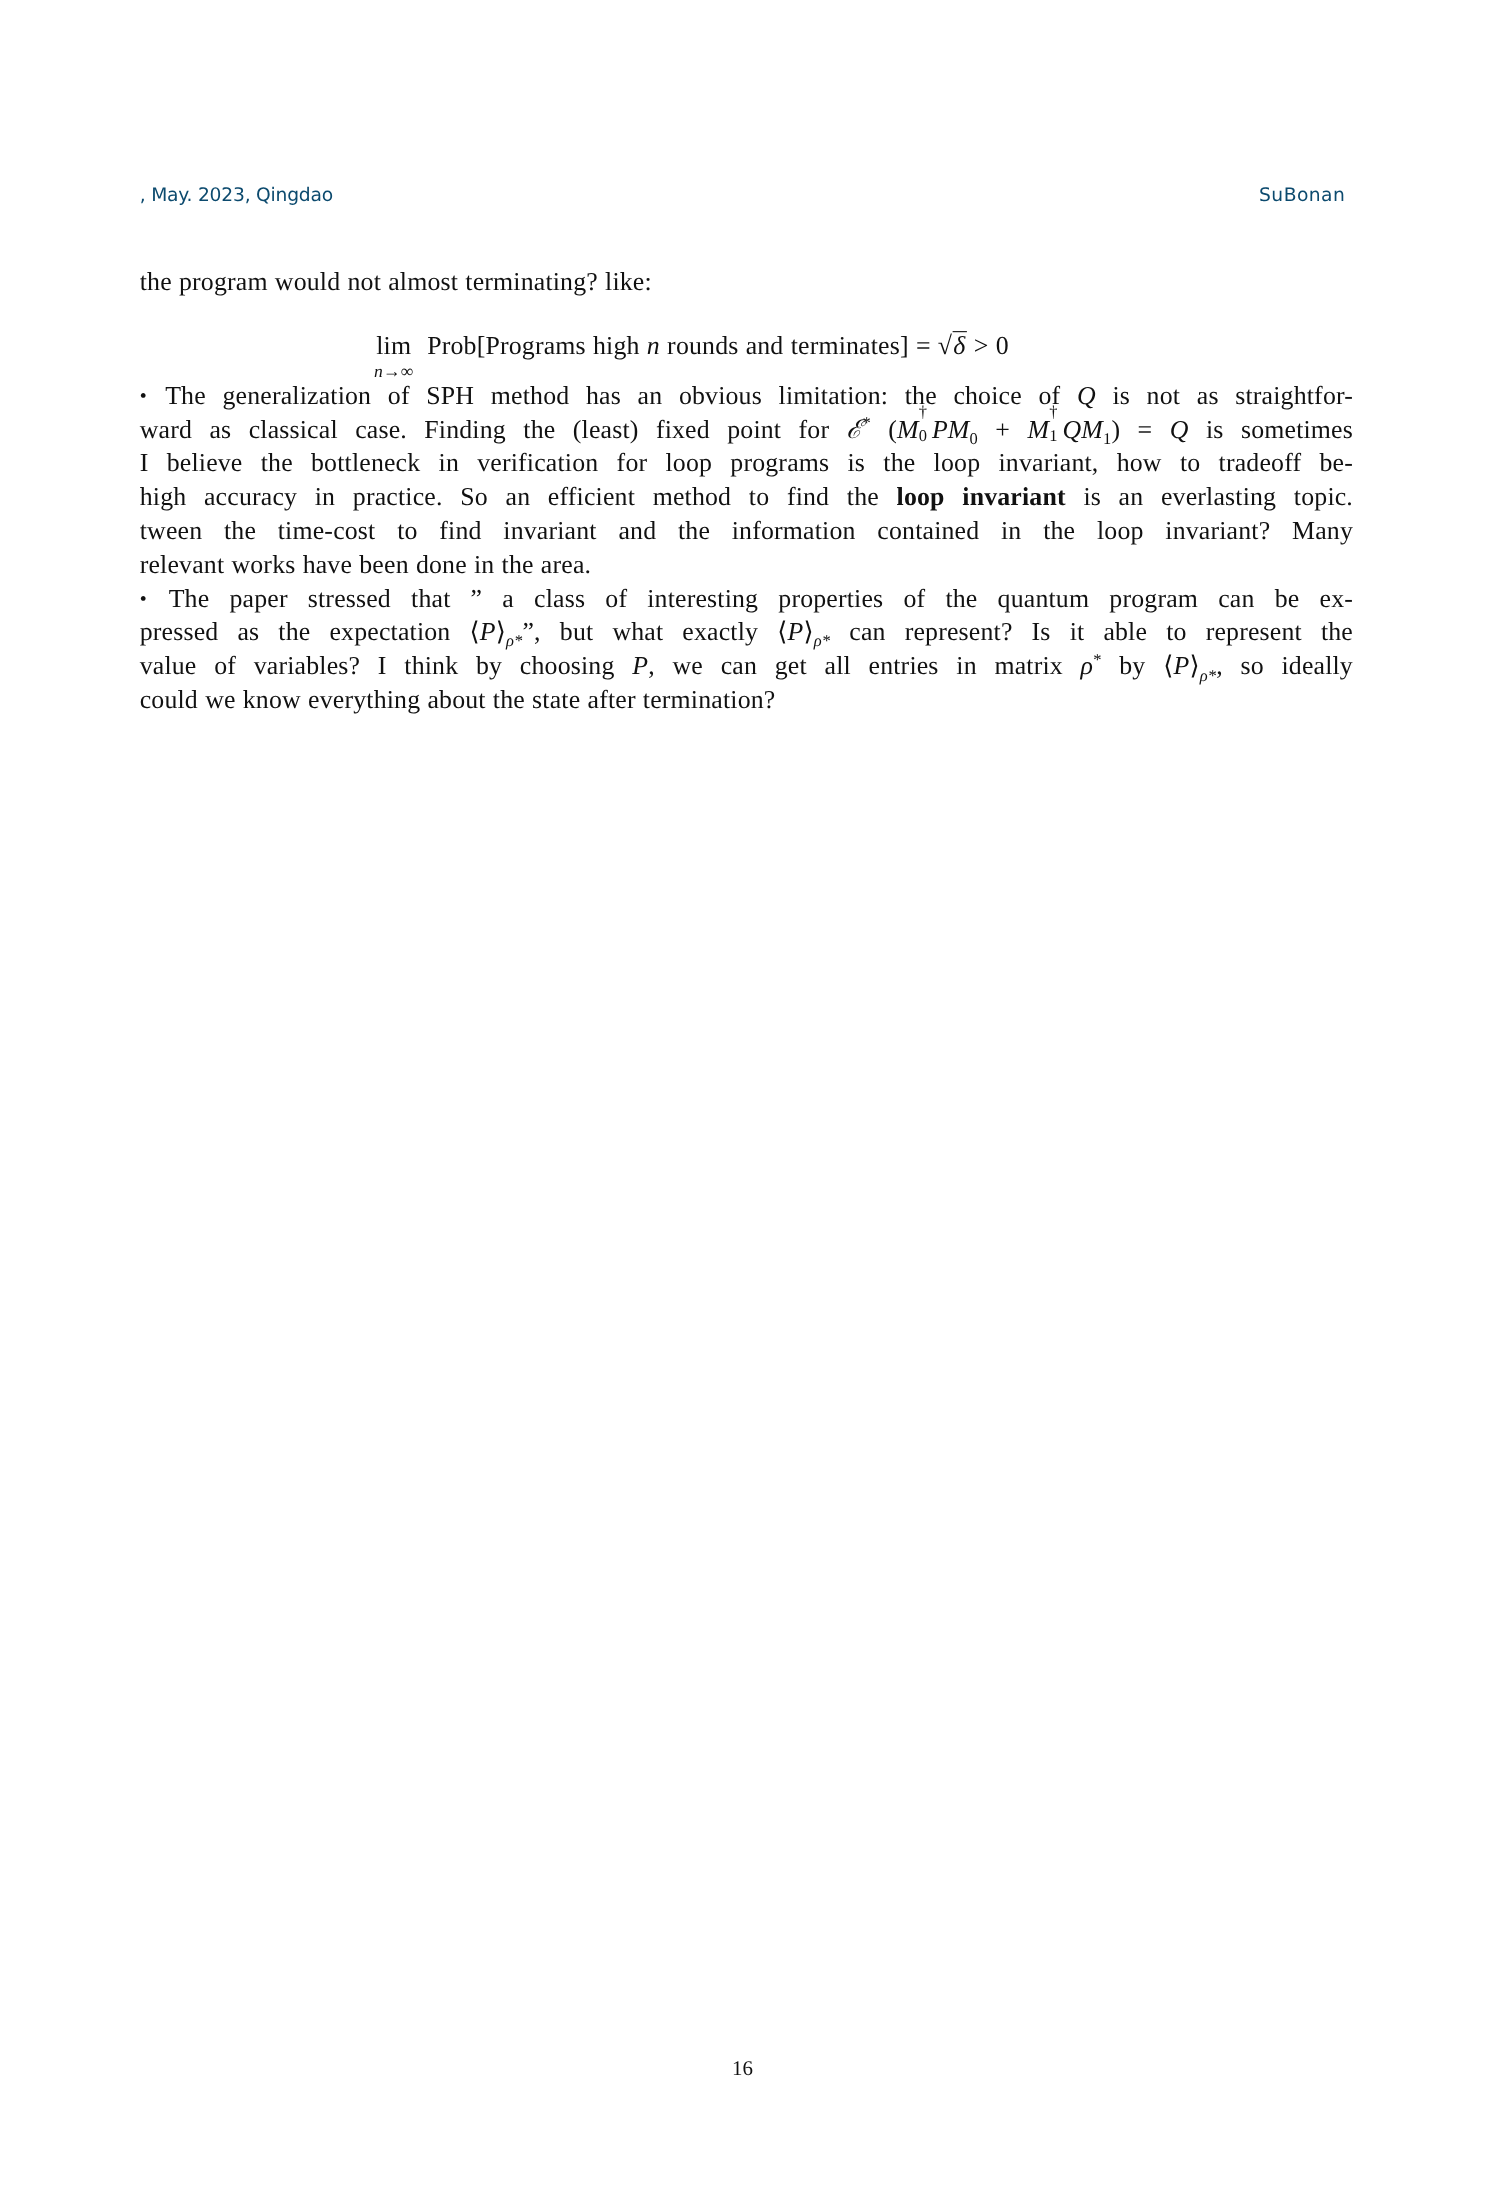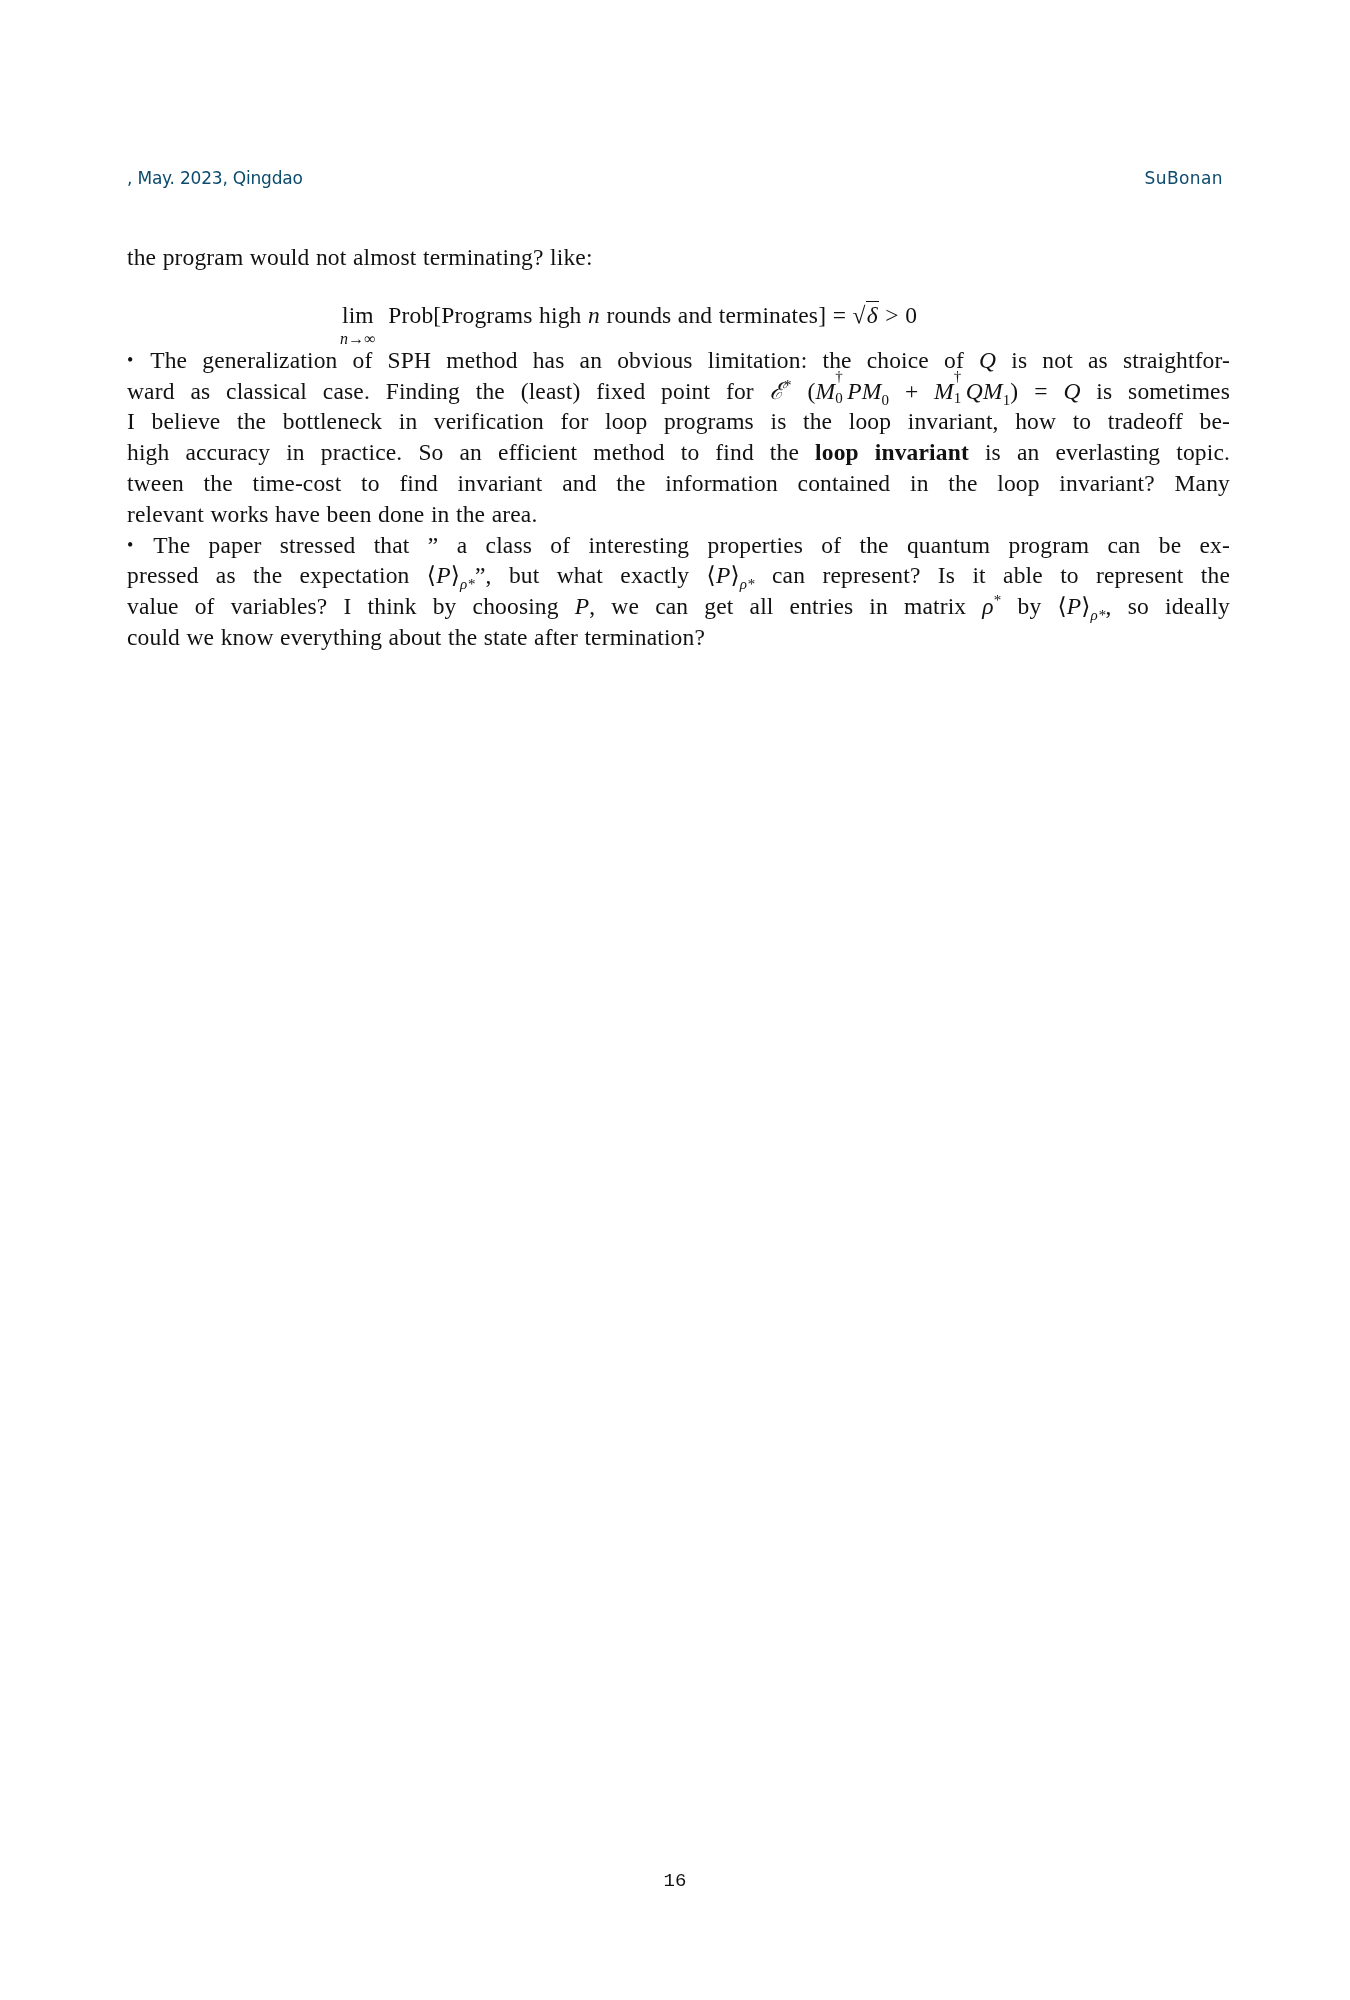--- a/index.html
+++ b/index.html
@@ -31,21 +31,21 @@
   b { font-weight: bold; }
   sub, sup { font-size: 15px; line-height: 0; }
   .supsub { display: inline-block; position: relative; width: 12px; height: 10px; vertical-align: baseline; }
   .supsub .sp { position: absolute; left: 0; top: -20px; font-size: 15px; line-height: 1; }
   .supsub .sb { position: absolute; left: 0; top: 2px; font-size: 15px; line-height: 1; }
   .sqrt { display: inline-block; }
   .sqrt .rad { border-top: 1.3px solid #111; padding: 0 1px; font-style: italic; }
   .bullet { font-size: 18px; position: relative; top: -2px; margin-right: 2px; }
   .page-number {
     position: absolute; top: 1870px; left: 0; width: 1350px; text-align: center;
-    font-family: Liberation Mono, monospace; font-size: 19px;
+    font-family: Liberation Serif, serif; font-size: 19px;
   }
 </style>
 </head>
 <body>
 
 <div class="page">
 
   <div class="running-head">
     <span class="left">, May. 2023, Qingdao</span>
     <span class="right">SuBonan</span>

